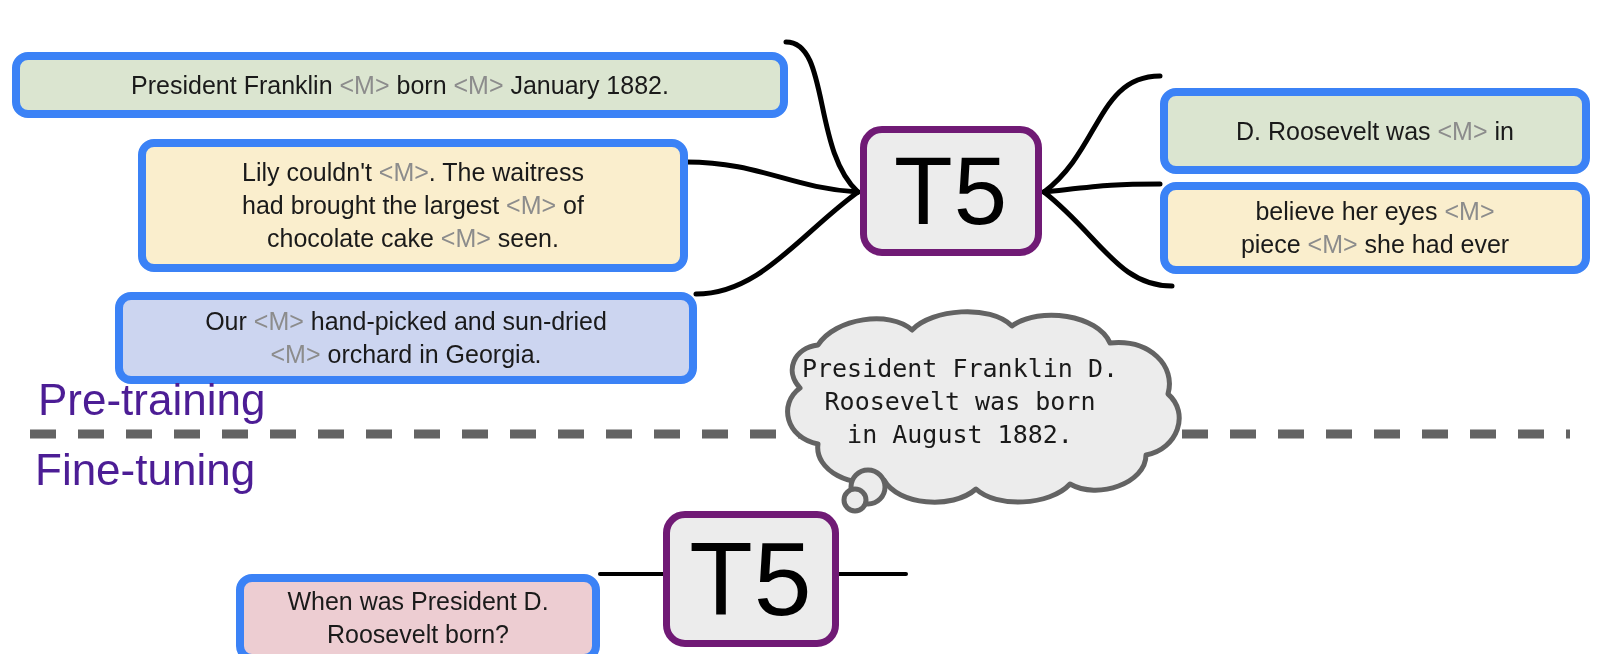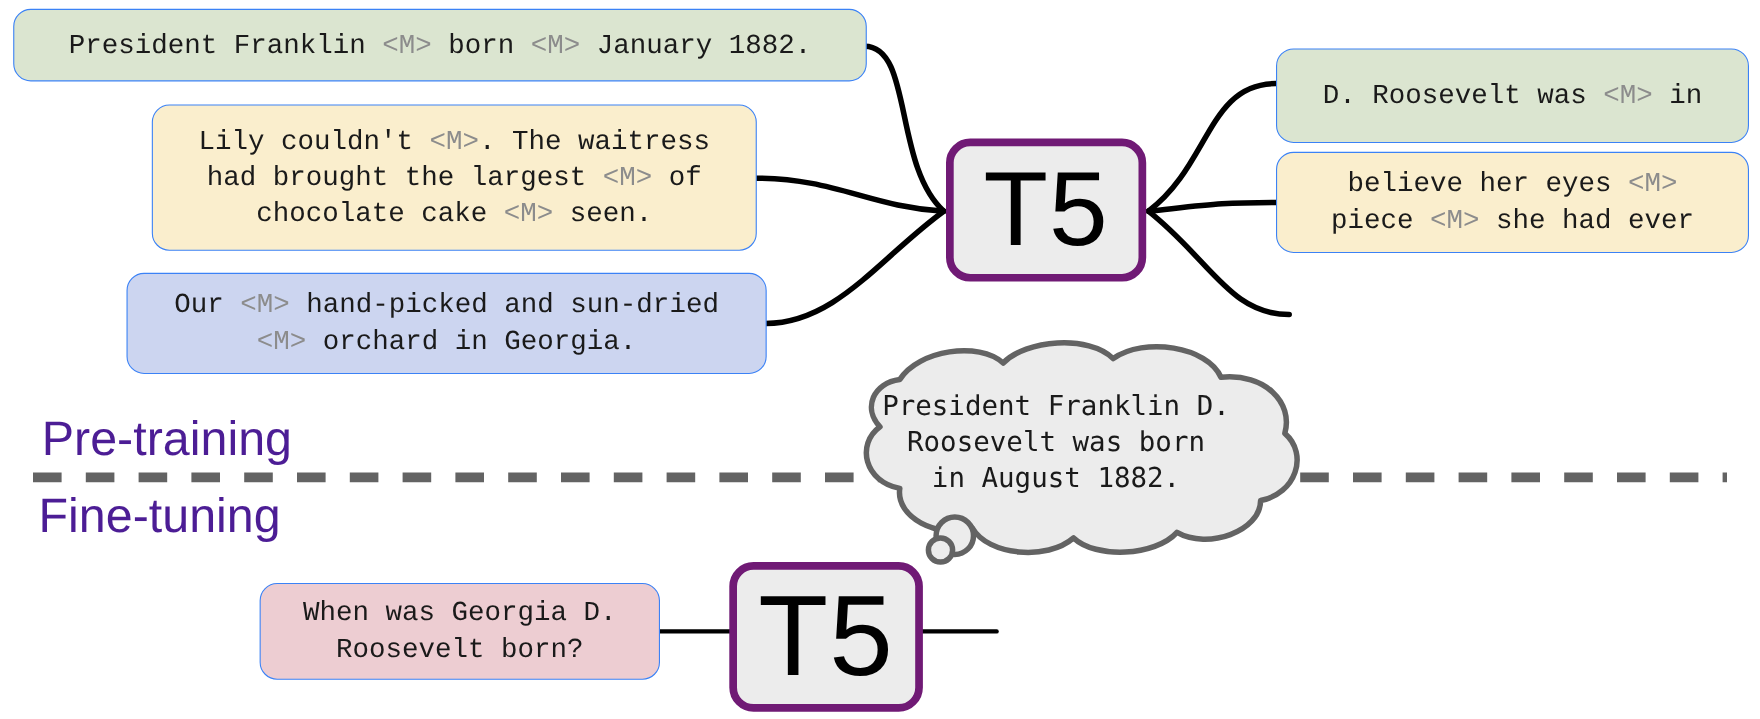--- a/index.html
+++ b/index.html
@@ -20,32 +20,33 @@
     position: absolute;
     left: 0;
     top: 0;
     width: 1600px;
     height: 654px;
     pointer-events: none;
   }
   .box {
     position: absolute;
     box-sizing: border-box;
-    border: 1px solid #3b82f6;
+    border: 8px solid #3b82f6;
     border-radius: 16px;
     display: flex;
     align-items: center;
     justify-content: center;
     text-align: center;
-    font-family: Liberation Mono, monospace;
+    font-family: Liberation Sans, sans-serif;
     font-size: 25px;
     line-height: 33px;
     color: #1a1a1a;
     white-space: pre-line;
     z-index: 3;
+    margin-top: 44px;
   }
   .box.green  { background: #dbe5d0; }
   .box.yellow { background: #faeecd; }
   .box.blue   { background: #ccd5f0; }
   .box.pink   { background: #edcdd2; }
 
   .t5box {
     position: absolute;
     box-sizing: border-box;
     border: 7px solid #701a75;
@@ -172,21 +173,21 @@
     <span>believe her eyes <span class="mask">&lt;M&gt;</span>
 piece <span class="mask">&lt;M&gt;</span> she had ever</span>
   </div>
 
 
   <div class="phase-label" style="left:38px; top:375px;">Pre-training</div>
 
   <div class="phase-label" style="left:35px; top:445px;">Fine-tuning</div>
 
   <div class="box pink" style="left: 236px; top: 530px; width: 364px; height: 88px; background: rgb(237, 205, 210);">
-    <span>When was Georgia D.
+    <span>When was President D.
 Roosevelt born?</span>
   </div>
 
   <div class="t5box small" style="left: 663px; top: 511px; width: 176px; height: 136px; background: rgb(236, 236, 236);">
     <span>T5</span>
   </div>
 
 
 </div>
 

